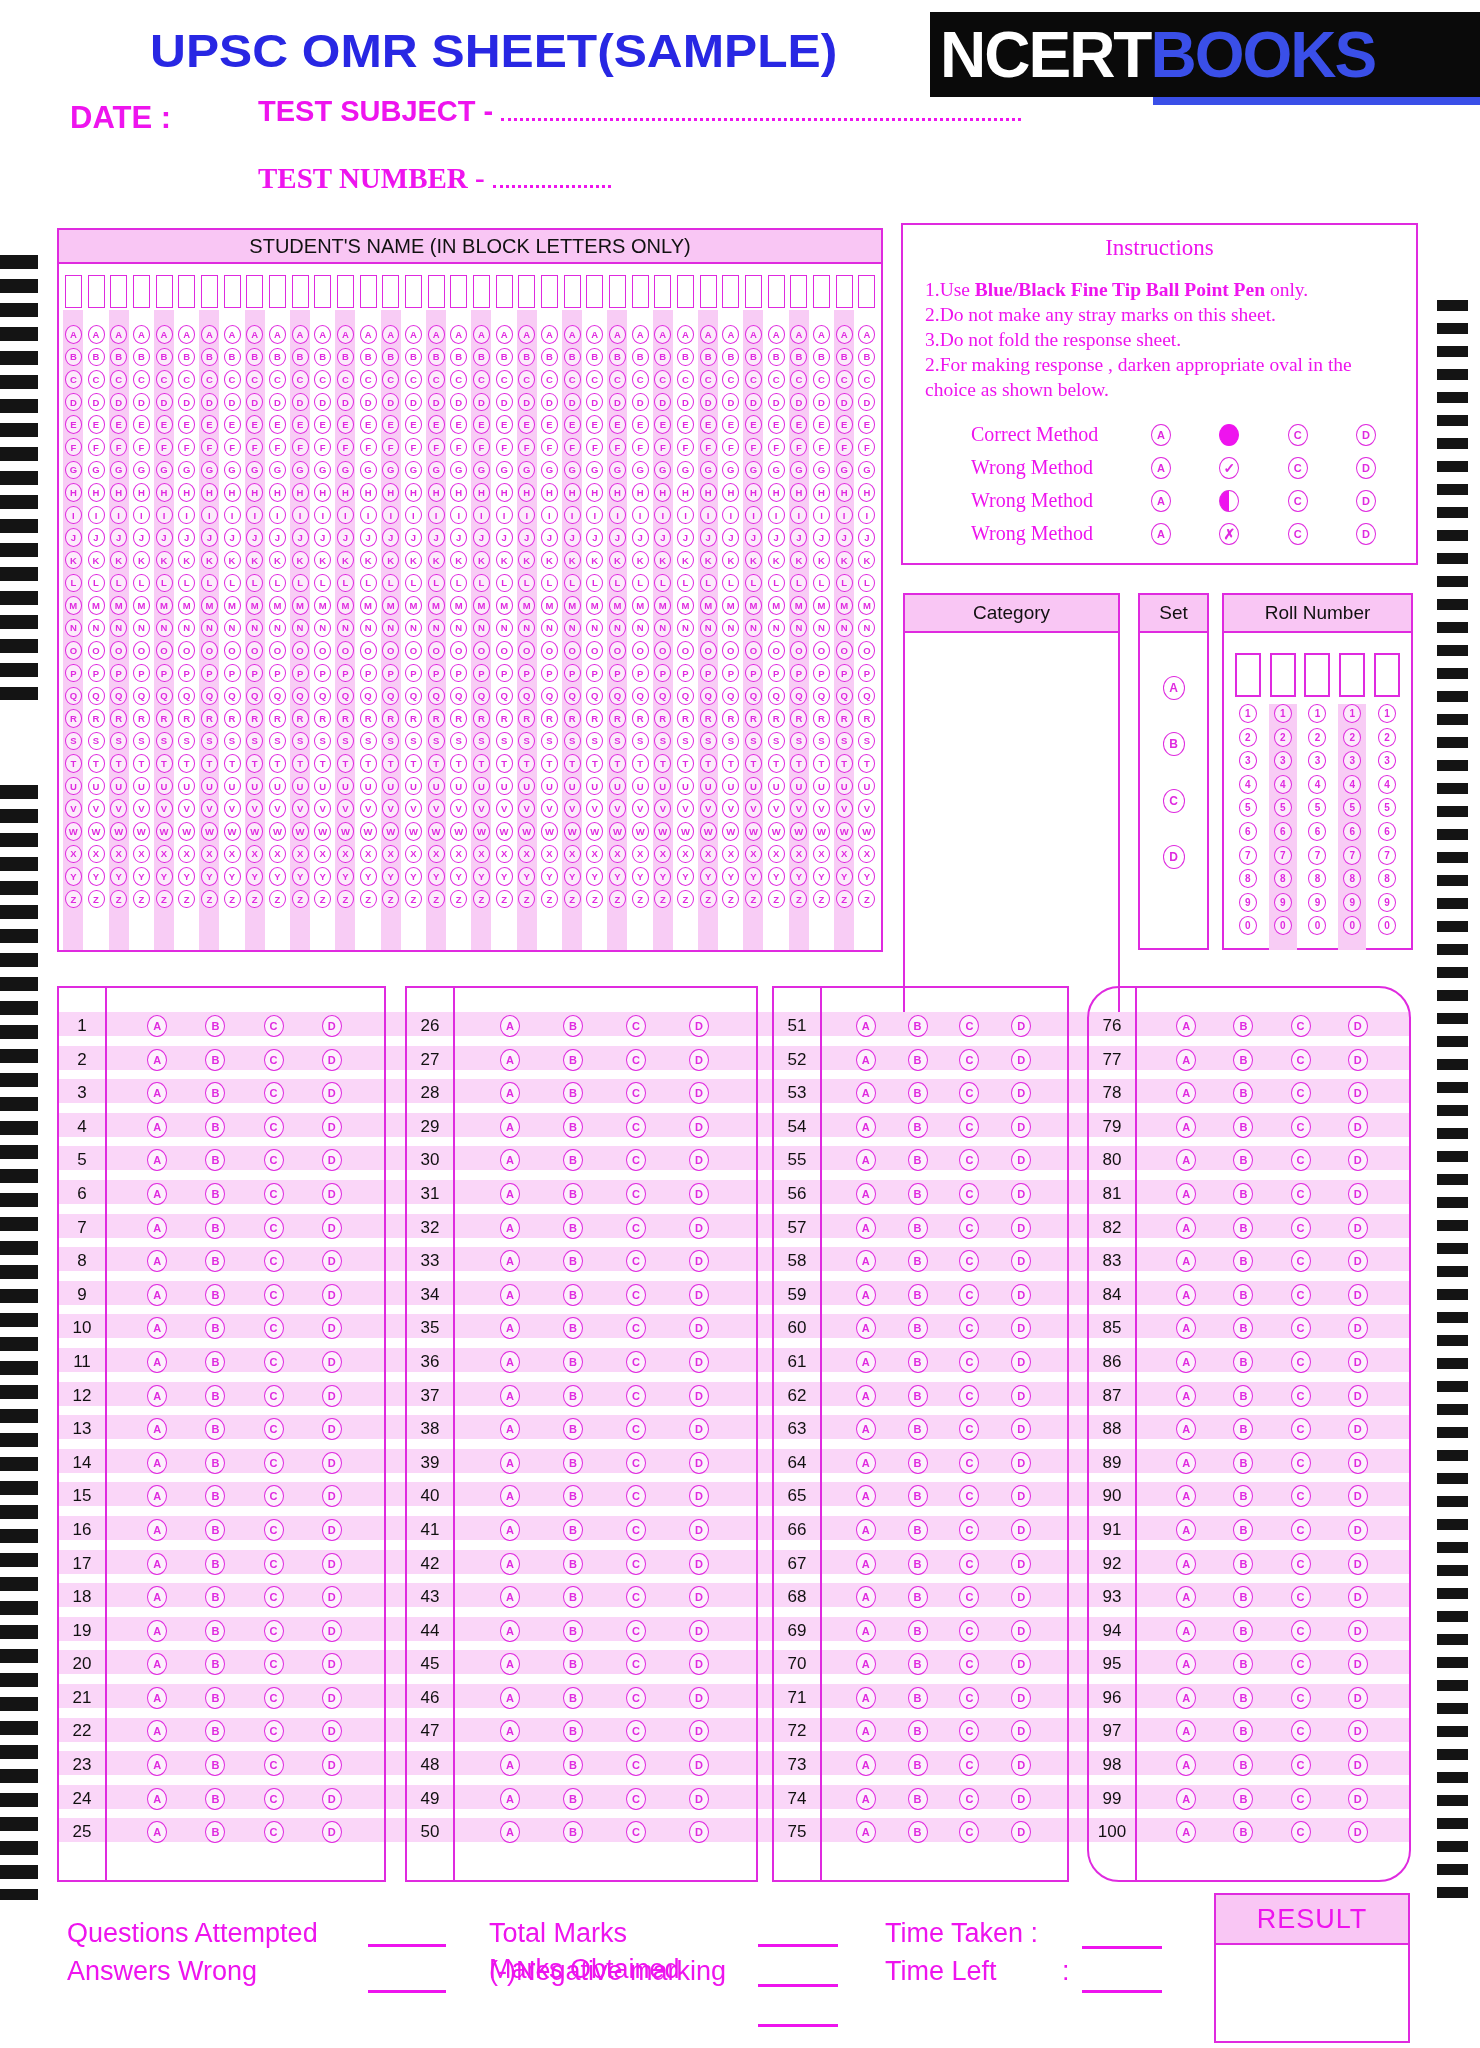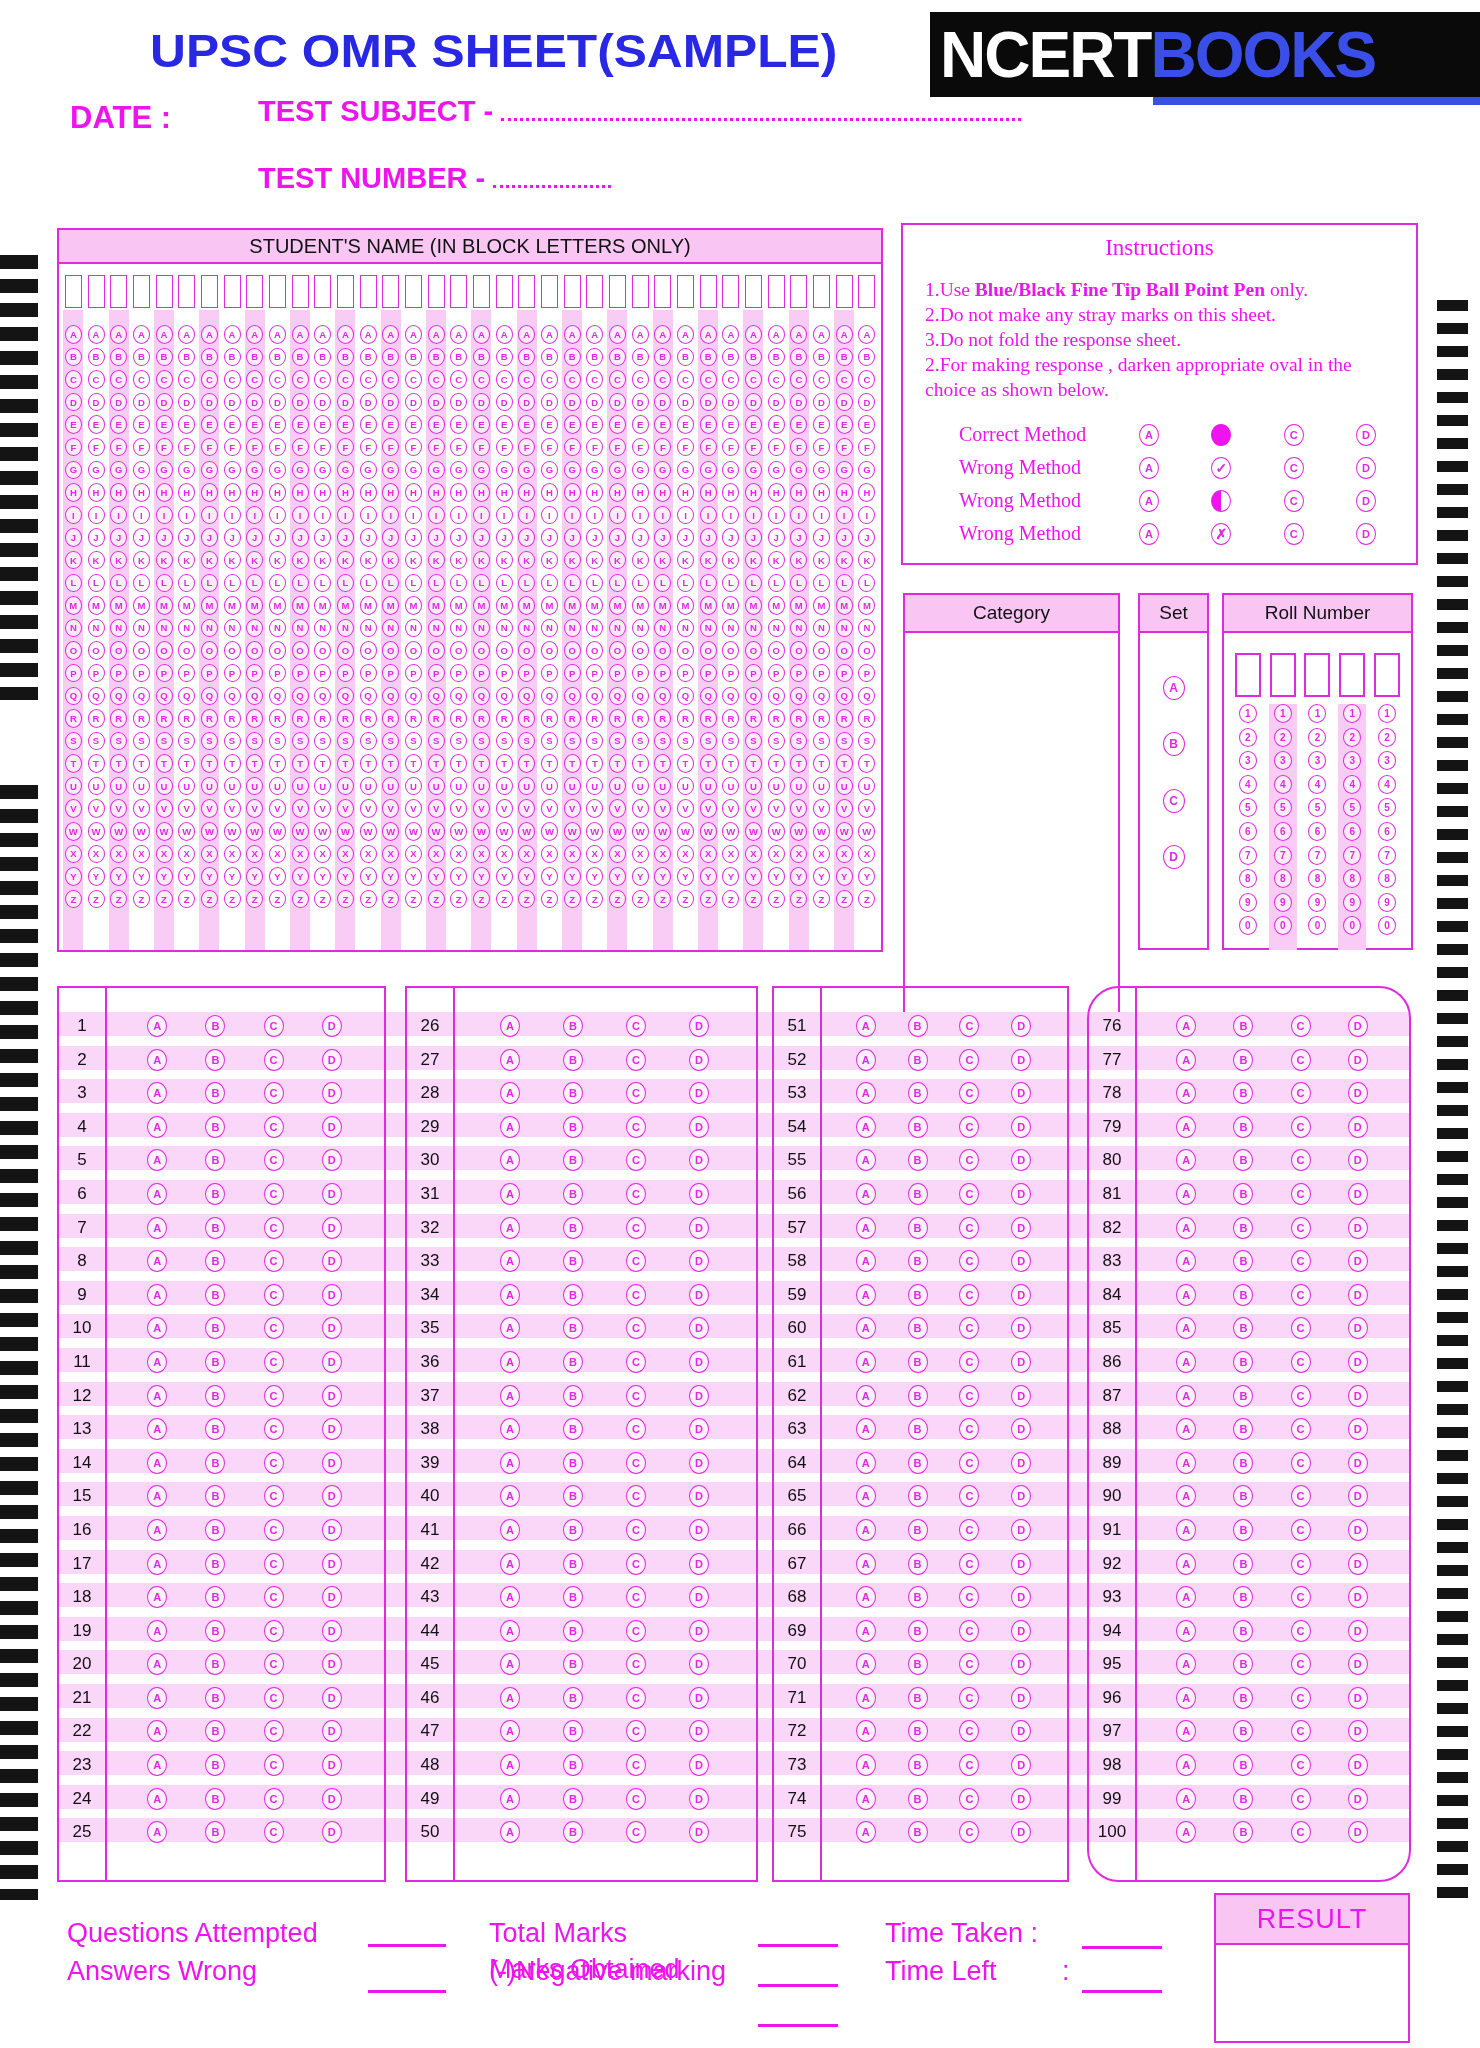--- a/index.html
+++ b/index.html
@@ -35,21 +35,21 @@
   .ncol.odd .nstack{background:var(--colstripe);}
   .ncirc{width:17px;height:18.5px;border:1.4px solid var(--mag);border-radius:50%;color:var(--mag);
          font-size:9.5px;font-weight:bold;display:flex;align-items:center;justify-content:center;
          margin-bottom:4.1px;background:rgba(255,255,255,.6);flex:none;}
 
   
   #instr{left:901px;top:223px;width:517px;height:342px;}
   #instr .ititle{text-align:center;margin-top:10px;font-family:"Liberation Serif",serif;font-size:23px;color:var(--magtxt);}
   #instr .ilines{margin:16px 14px 0 22px;font-family:"Liberation Serif",serif;font-size:19.5px;color:var(--magtxt);line-height:25px;}
   #instr .methods{margin-top:16px;}
-  .mrow{display:flex;align-items:center;height:33px;}
+  .mrow{display:flex;align-items:center;height:33px;padding-left:12px;}
   .mrow .mlabel{width:230px;padding-left:56px;font-family:"Liberation Serif",serif;font-size:20px;color:var(--magtxt);}
   .mrow .mopts{flex:1;display:flex;justify-content:space-between;padding:0 40px 0 6px;}
 
   .bub{width:20px;height:22px;border:1.6px solid var(--mag);border-radius:50%;color:var(--mag);
        font-size:11px;font-weight:bold;display:flex;align-items:center;justify-content:center;background:rgba(255,255,255,.65);flex:none;}
   .bub.filled{background:var(--magtxt);border-color:var(--magtxt);color:transparent;}
   .bub.half{background:linear-gradient(90deg,var(--magtxt) 52%,rgba(255,255,255,.65) 52%);color:transparent;}
   .bub.glyph{font-size:14px;}
 
   
@@ -100,21 +100,21 @@
   <div class="logo">
     <span class="p1">NCERT</span>
       <span class="p2">BOOKS</span>
   </div>
   <div class="logo-bar"></div>
 
   <div class="toplabel" style="left:70px;top:100px;font-size:31px;">DATE :</div>
   <div class="toplabel" style="left:258px;top:95px;font-size:29px;">
     <span>TEST SUBJECT -</span><span class="dots" style="width:520px;"></span>
   </div>
-  <div class="toplabel" style="left:258px;top:162px;font-size:29px;">
+  <div class="toplabel" style="left:258px;top:162px;font-size:29px;font-family:Liberation Serif, serif;">
     <span>TEST NUMBER -</span><span class="dots" style="width:118px;"></span>
   </div>
 
   <div class="panel panel-hdr" style="left:57px;top:228px;width:826px;height:36px;font-size:20px;">STUDENT'S NAME (IN BLOCK LETTERS ONLY)</div>
   <div id="ngrid-body">
       <div class="ncol odd">
         <div class="nbox"></div>
         <div class="nstack">
           <div class="ncirc">A</div>
           <div class="ncirc">B</div>

